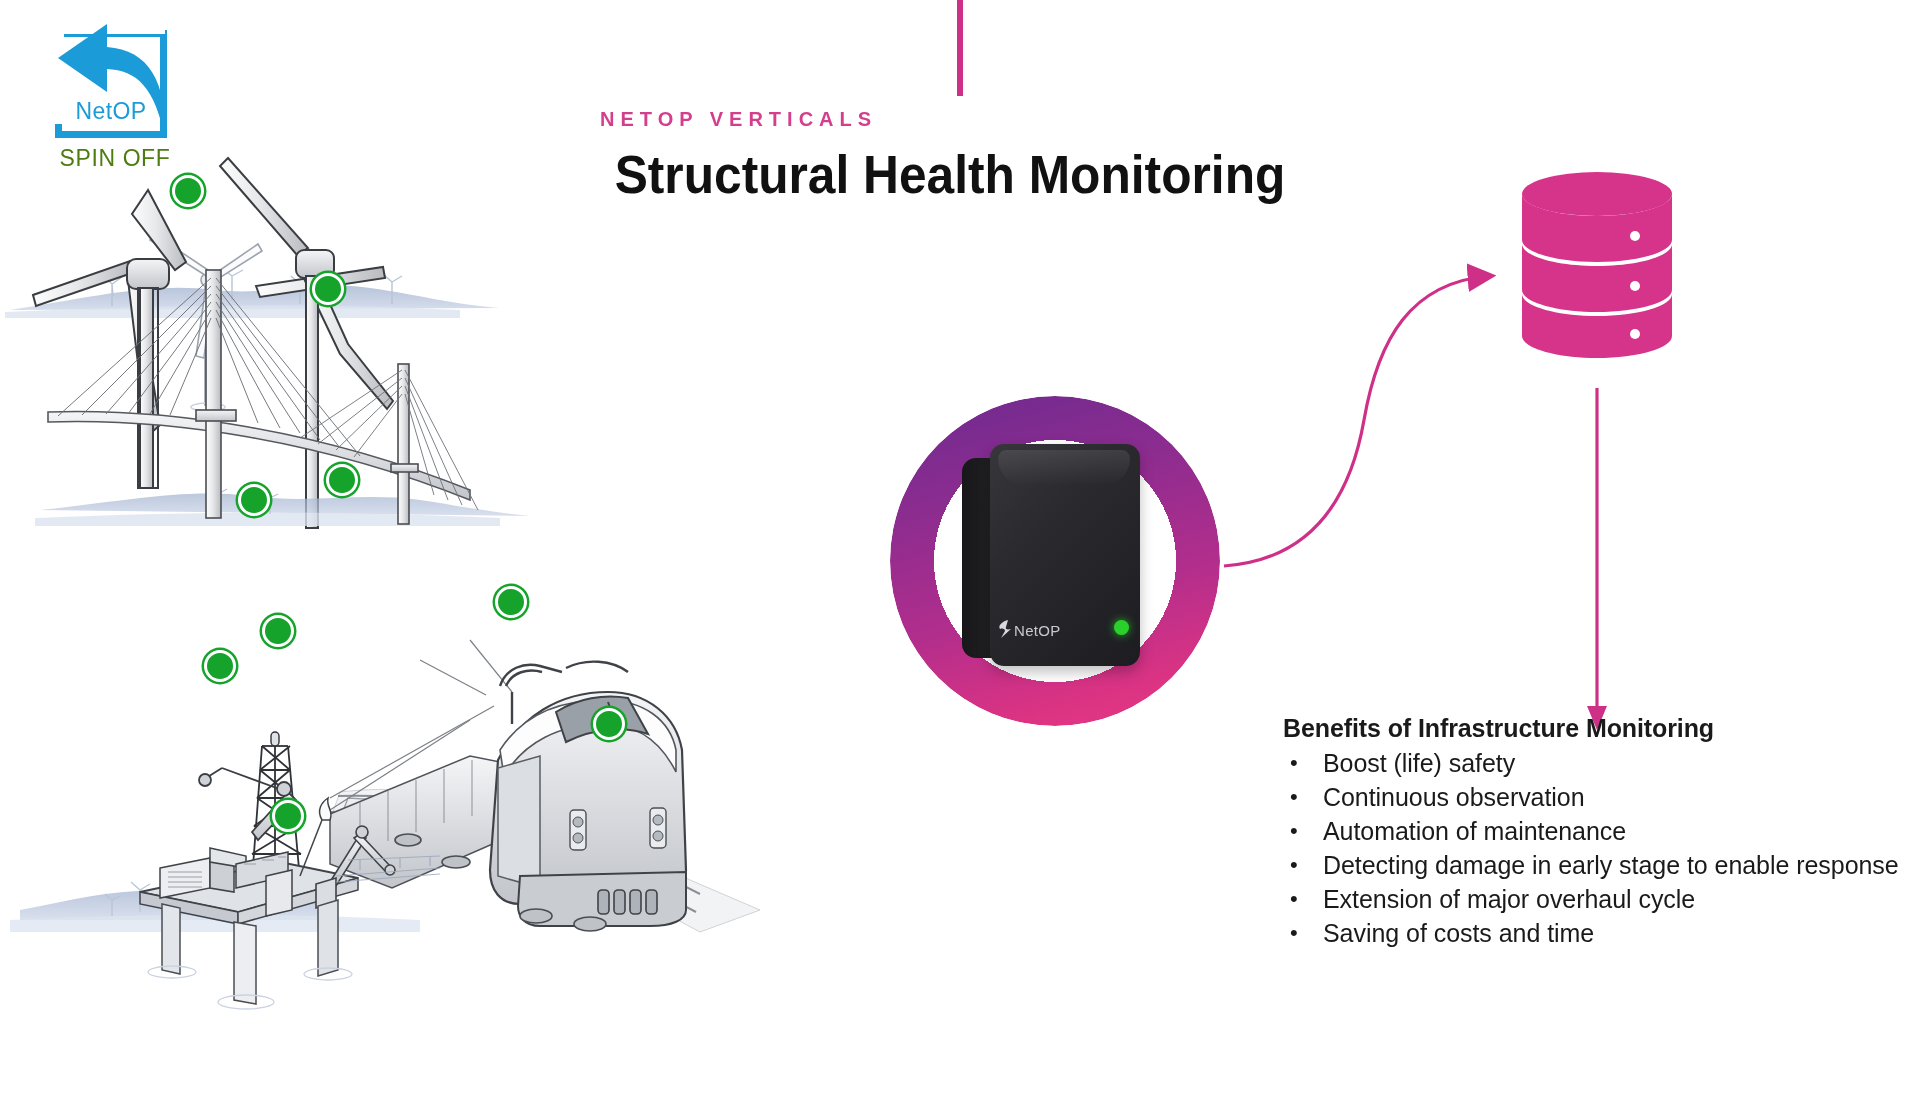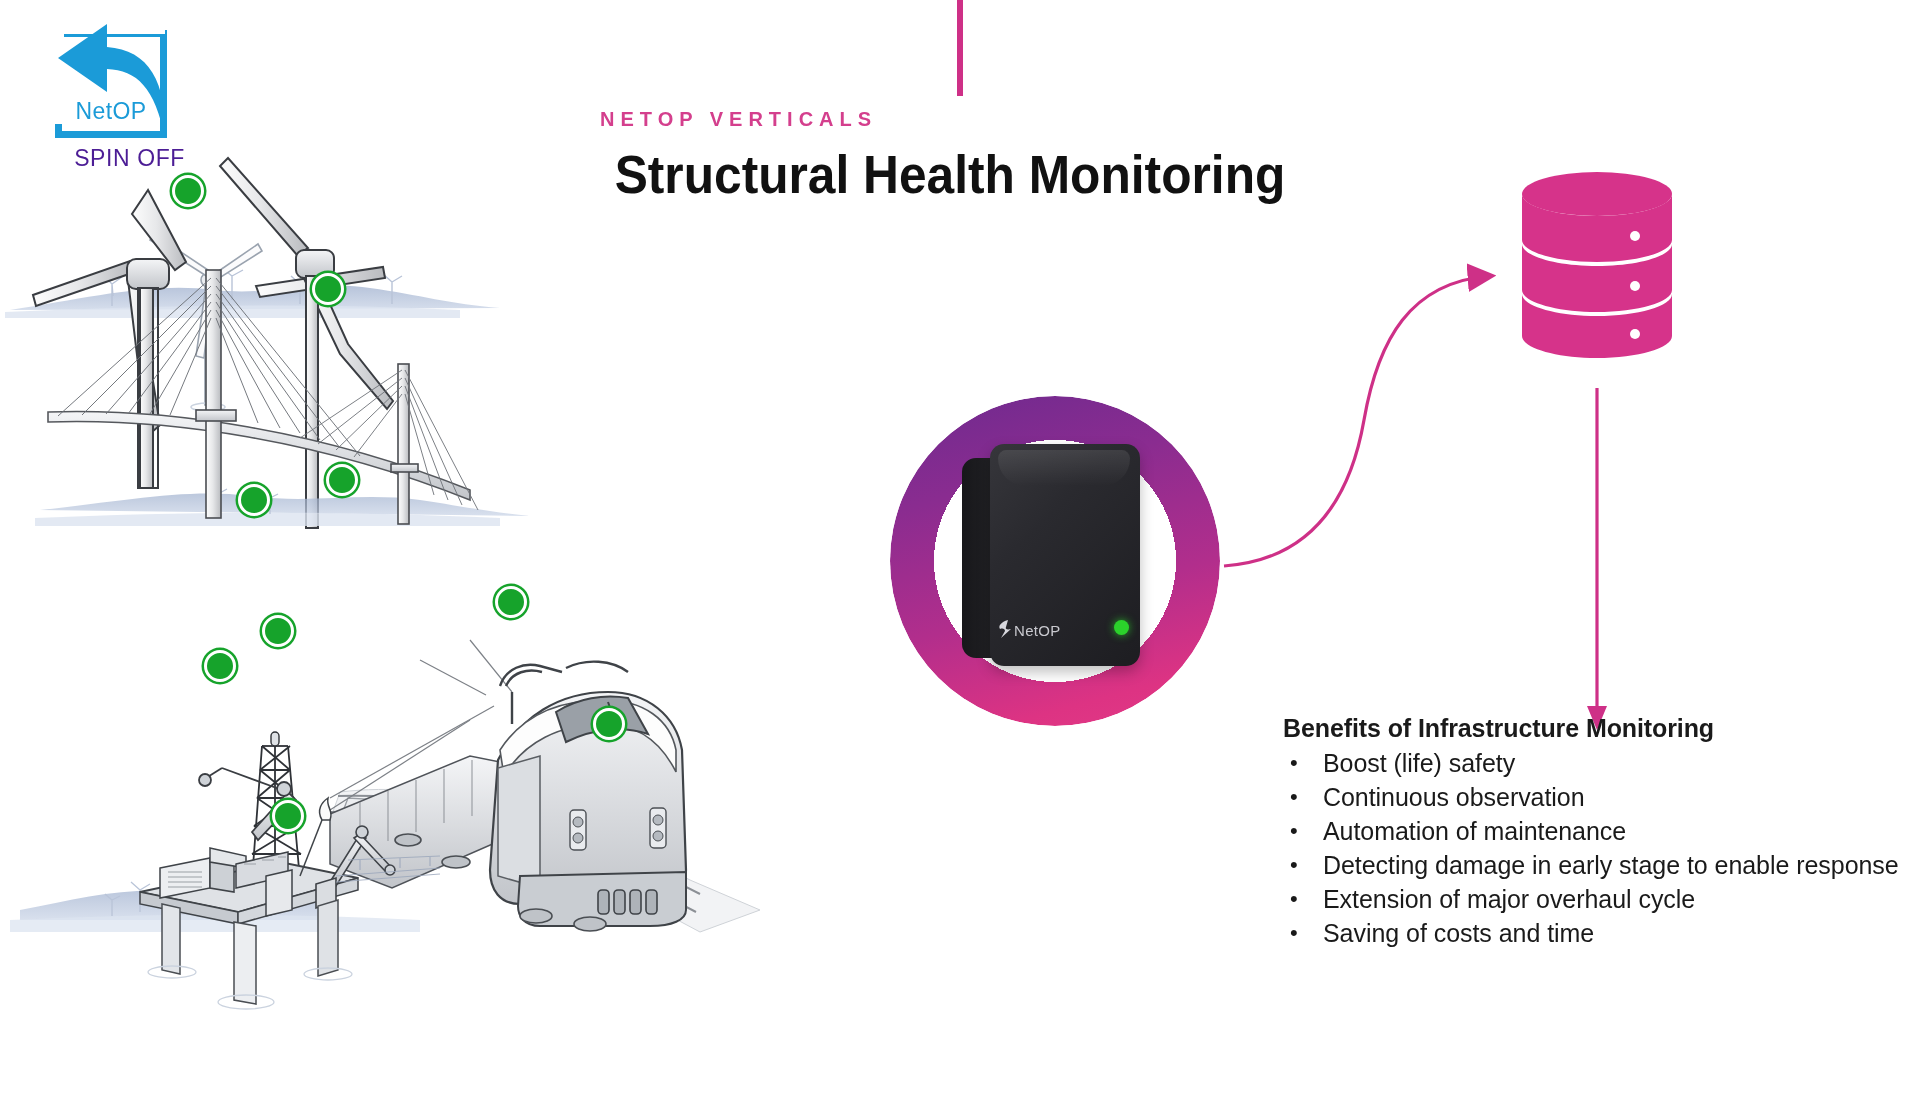--- a/index.html
+++ b/index.html
@@ -23,22 +23,22 @@
   .logo .sq{
     position:absolute;left:10px;top:10px;width:112px;height:108px;
     border:7px solid #1B9BD8;box-sizing:border-box;background:#fff;
   }
   .logo svg{position:absolute;left:0;top:0;}
   .logo .netop{
     position:absolute;left:10px;top:78px;width:112px;text-align:center;
     font-size:23px;color:#1B9BD8;letter-spacing:.4px;
   }
   .logo .spin{
-    position:absolute;left:0px;top:125px;width:140px;text-align:right;
-    font-size:23px;color:#4c1d95;letter-spacing:.6px;
+    position:absolute;left:0px;top:125px;width:140px;text-align:center;
+    font-size:23px;color:#4d7c0f;letter-spacing:.6px;
   }
 
   
   .eyebrow{
     position:absolute;left:600px;top:108px;width:700px;text-align:left;
     font-size:20px;font-weight:bold;color:#D43F8D;letter-spacing:6px;
   }
   .title{
     position:absolute;left:440px;top:143px;width:1020px;text-align:center;
     font-size:54px;font-weight:bold;color:#111111;

